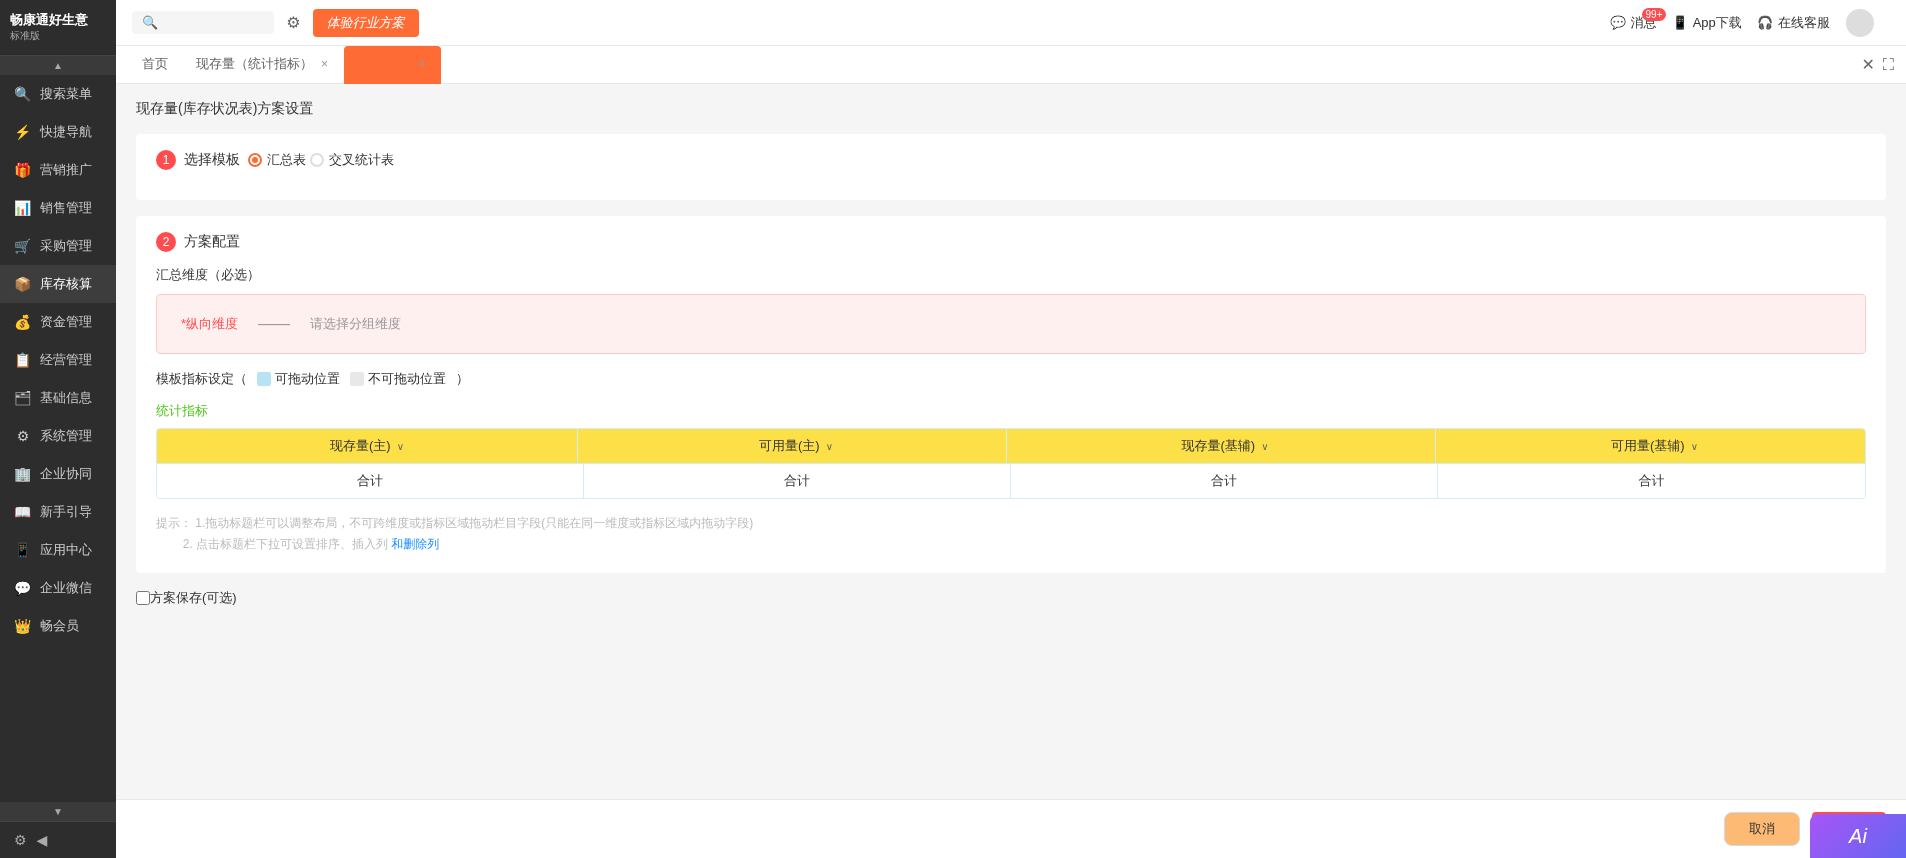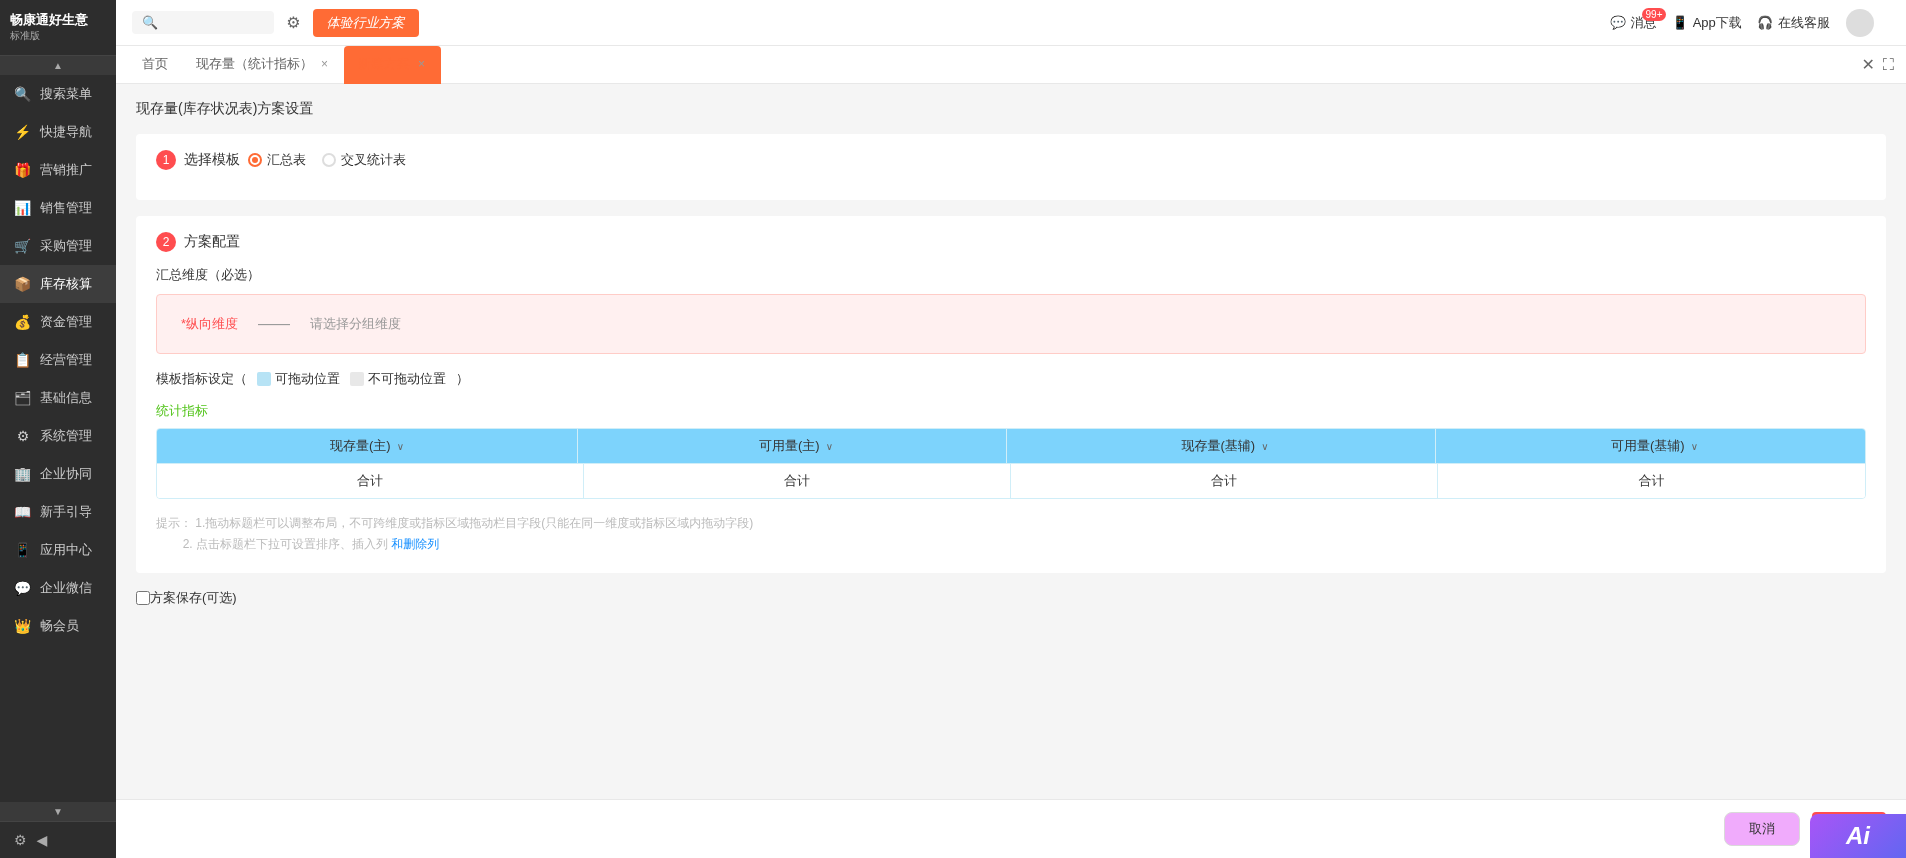--- a/index.html
+++ b/index.html
@@ -53,21 +53,21 @@
     .content { flex: 1; overflow-y: auto; padding: 16px 20px; background: #f5f5f5; }
     .page-title { font-size: 14px; color: #333; margin-bottom: 16px; font-weight: normal; }
 
     
     .section { background: #fff; border-radius: 4px; margin-bottom: 16px; padding: 16px 20px; }
     .section-header { display: flex; align-items: center; gap: 8px; margin-bottom: 14px; }
     .section-num { width: 20px; height: 20px; background: #ff4d4f; color: #fff; border-radius: 50%; font-size: 12px; display: flex; align-items: center; justify-content: center; flex-shrink: 0; }
     .section-title { font-size: 14px; color: #333; font-weight: 500; }
 
     
-    .radio-group { display: flex; align-items: center; gap: 16px; }
+    .radio-group { display: flex; align-items: center; gap: 4px; }
     .radio-item { display: flex; align-items: center; gap: 5px; cursor: pointer; }
     .radio-circle { width: 14px; height: 14px; border-radius: 50%; border: 2px solid #ddd; display: flex; align-items: center; justify-content: center; }
     .radio-circle.checked { border-color: #ff6b35; }
     .radio-circle.checked::after { content: ''; width: 6px; height: 6px; border-radius: 50%; background: #ff6b35; }
     .radio-label { font-size: 13px; color: #333; }
 
     
     .config-label { font-size: 13px; color: #333; margin-bottom: 10px; }
 
     
@@ -80,46 +80,46 @@
     .template-row { display: flex; align-items: center; gap: 10px; margin-bottom: 14px; font-size: 13px; color: #333; }
     .indicator-draggable { display: inline-flex; align-items: center; gap: 4px; }
     .indicator-box { width: 14px; height: 14px; border-radius: 2px; }
     .indicator-box.blue { background: #b7e3f5; }
     .indicator-box.gray { background: #e8e8e8; }
 
     
     .stats-section { margin-top: 8px; }
     .stats-title { color: #52c41a; font-size: 13px; font-weight: 500; margin-bottom: 8px; }
     .stats-table { border: 1px solid #d0eef8; border-radius: 4px; overflow: hidden; }
-    .stats-table-header { display: grid; grid-template-columns: repeat(4, 1fr); background: #7dd3fc; gap: 8px; }
+    .stats-table-header { display: grid; grid-template-columns: repeat(4, 1fr); background: #fde047; gap: 8px; }
     .stats-table-body { display: grid; grid-template-columns: repeat(4, 1fr); background: #fff; }
     .stats-cell { padding: 8px 12px; text-align: center; font-size: 13px; color: #333; border-right: 1px solid #d0eef8; display: flex; align-items: center; justify-content: center; gap: 6px; }
     .stats-cell:last-child { border-right: none; }
     .stats-body-cell { padding: 8px 12px; text-align: center; font-size: 13px; color: #333; border-right: 1px solid #d0eef8; border-top: 1px solid #d0eef8; }
     .stats-body-cell:last-child { border-right: none; }
     .cell-chevron { font-size: 10px; color: #666; cursor: pointer; }
 
     
     .tips { margin-top: 16px; font-size: 12px; color: #bbb; }
     .tips p { margin-bottom: 4px; }
     .tips span.highlight { color: #1890ff; }
 
     
     .save-row { display: flex; align-items: center; gap: 0; margin-top: 16px; }
     .save-checkbox { width: 14px; height: 14px; border: 1px solid #d9d9d9; border-radius: 2px; cursor: pointer; }
     .save-label { font-size: 13px; color: #333; }
 
     
     .footer-bar { background: #fff; border-top: 1px solid #e8e8e8; padding: 12px 20px; display: flex; justify-content: flex-end; gap: 12px; flex-shrink: 0; }
-    .btn-cancel { border: 1px solid #d9d9d9; background: #f0abfc; color: #333; padding: 7px 24px; border-radius: 8px; cursor: pointer; font-size: 13px; }
+    .btn-cancel { border: 1px solid #d9d9d9; background: #fdba74; color: #333; padding: 7px 24px; border-radius: 8px; cursor: pointer; font-size: 13px; }
     .btn-query { background: #ff4d4f; color: #fff; border: none; padding: 7px 24px; border-radius: 4px; cursor: pointer; font-size: 13px; }
 
     
     .ai-watermark { position: fixed; bottom: 0; right: 0; width: 96px; height: 44px; background: linear-gradient(135deg, #a855f7, #6366f1); display: flex; align-items: center; justify-content: center; border-radius: 8px 0 0 0; }
-    .ai-text { color: #fff; font-size: 24px; font-weight: bold; font-style: italic; }
+    .ai-text { color: #fff; font-size: 20px; font-weight: normal; font-style: italic; }
   </style>
 </head>
 <body>
 
 <div class="sidebar">
   <div class="sidebar-logo">
     <div class="logo-title">畅康通好生意</div>
     <div class="logo-subtitle">标准版</div>
   </div>
   <div class="sidebar-scroll-up">▲</div>

